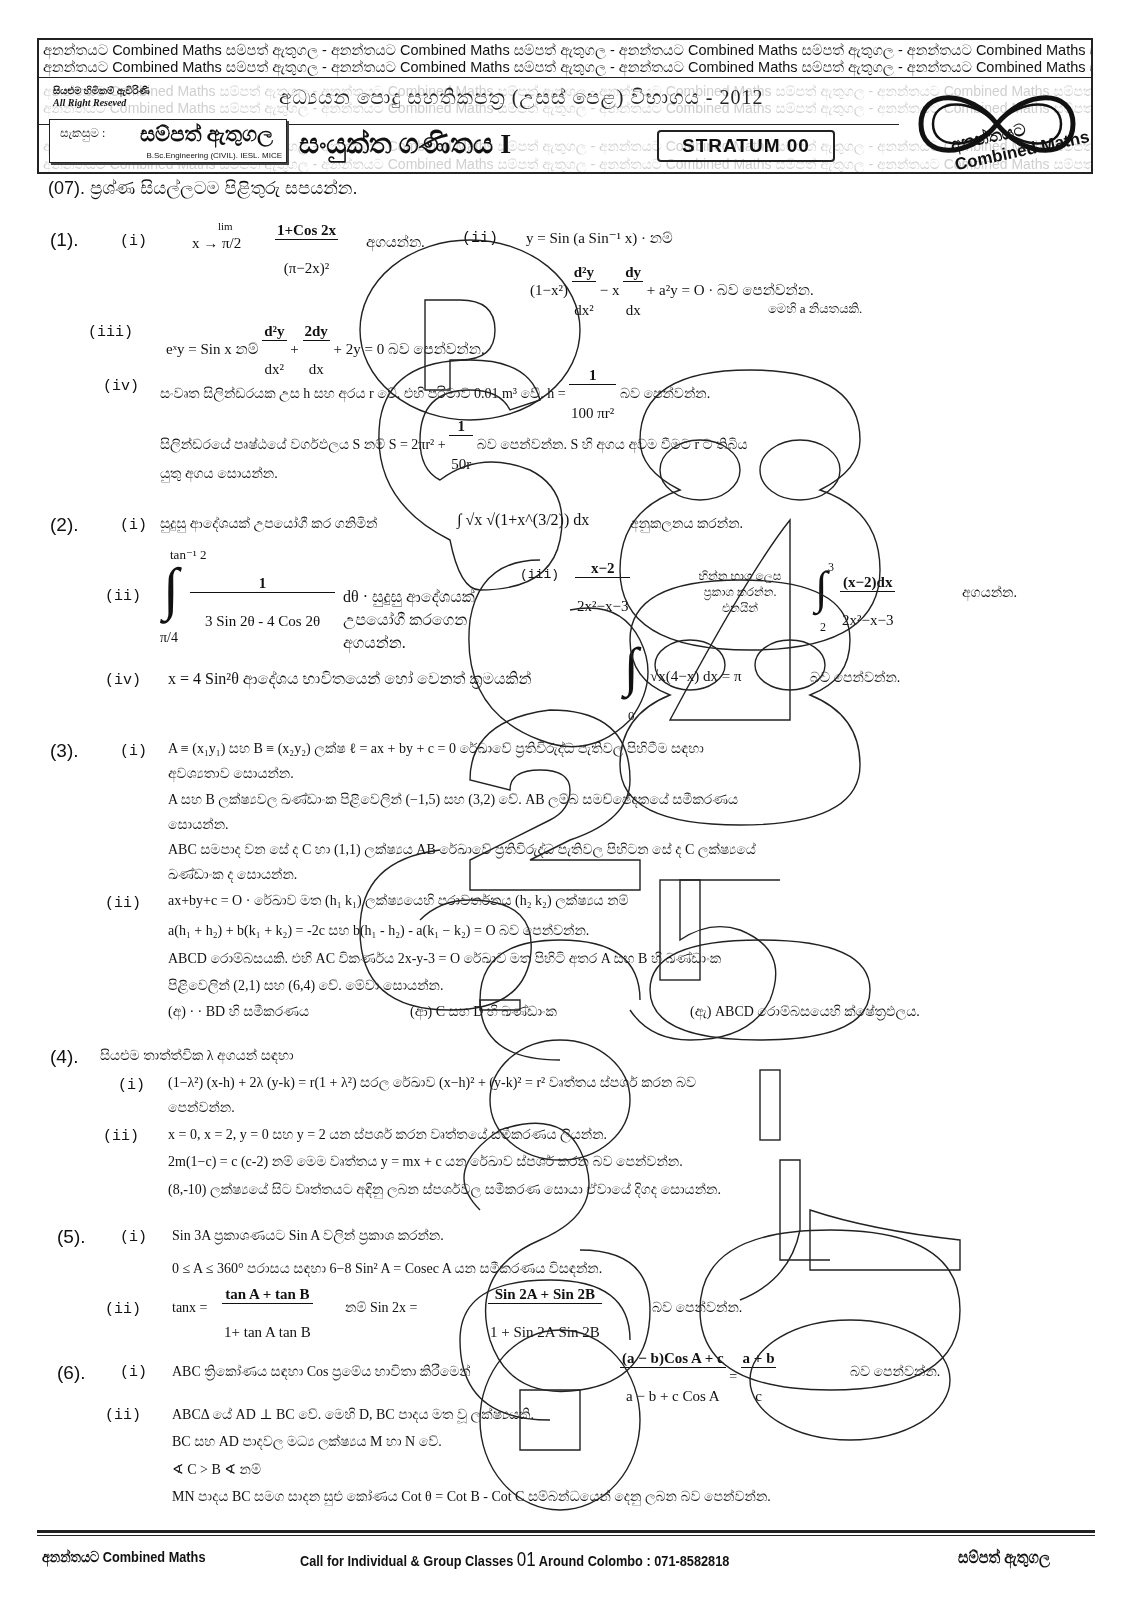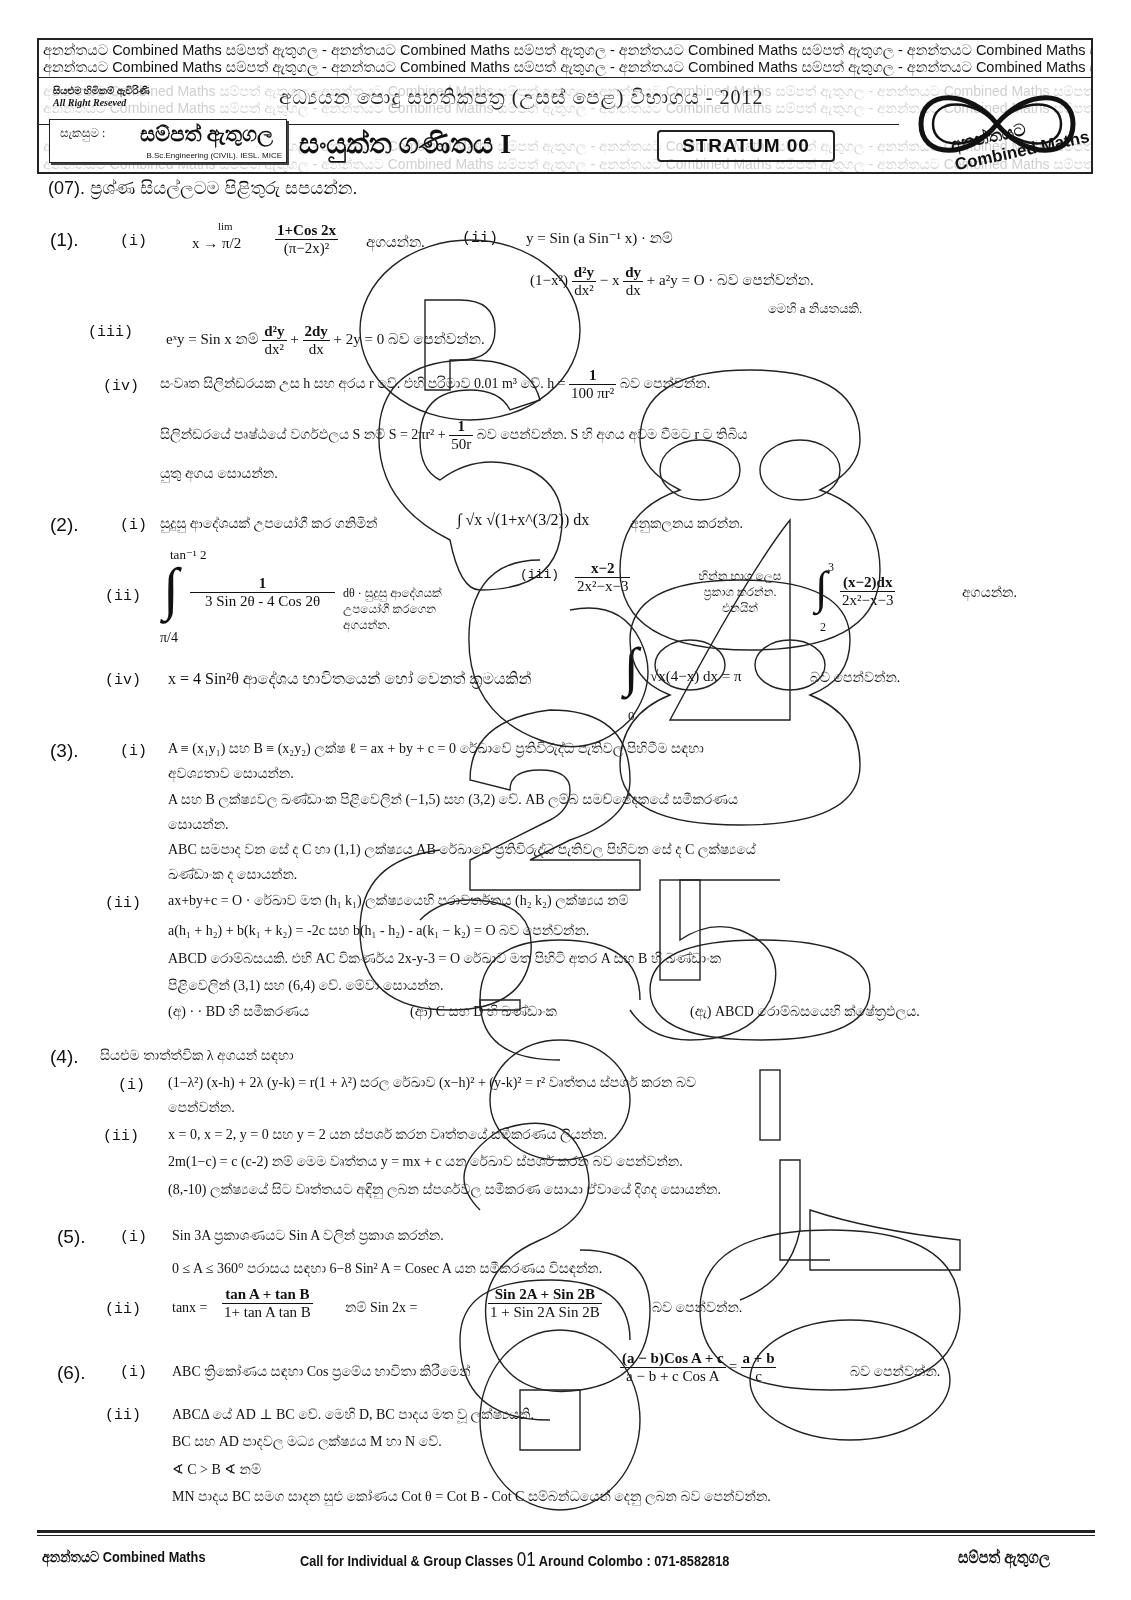--- a/index.html
+++ b/index.html
@@ -22,21 +22,21 @@
   .subject{position:absolute;left:260px;top:88px;font-size:28px;font-weight:bold;}
   .stratum{position:absolute;left:618px;top:90px;width:174px;height:28px;border:2px solid #222;border-radius:4px;font-family:"Liberation Sans","DejaVu Sans",sans-serif;font-weight:bold;font-size:19px;letter-spacing:1px;text-align:center;line-height:28px;}
   .logo{position:absolute;left:860px;top:44px;width:196px;height:92px;}
   .logo-text{position:absolute;left:910px;top:96px;font-family:"Liberation Sans","DejaVu Sans",sans-serif;font-weight:bold;font-size:17px;transform:rotate(-12deg);transform-origin:left top;}
   
   .t{position:absolute;white-space:nowrap;font-size:15px;}
   .qn{position:absolute;font-family:"Liberation Sans","DejaVu Sans",sans-serif;font-size:19px;}
   .pt{position:absolute;font-family:"Liberation Mono","DejaVu Sans Mono",monospace;font-size:15px;}
   .frac{display:inline-block;vertical-align:middle;text-align:center;font-size:15px;}
   .frac .num{display:block;border-bottom:1px solid #111;padding:0 2px;font-weight:bold;}
-  .frac .den{display:block;padding:0 2px;}
+  .frac .den{display:block;padding:0 2px;margin-top:20px;}
   .wm{position:absolute;left:0;top:0;pointer-events:none;}
   
   .frule1{position:absolute;left:37px;top:1530px;width:1058px;height:3px;background:#222;}
   .frule2{position:absolute;left:37px;top:1535px;width:1058px;height:1px;background:#222;}
   .foot{position:absolute;top:1548px;font-family:"Liberation Sans","DejaVu Sans",sans-serif;font-weight:bold;font-size:15px;white-space:nowrap;transform:scaleX(0.85);transform-origin:left top;}
   .foot .pg{font-weight:normal;font-size:20px;}
 </style>
 </head>
 <body>
 
@@ -115,21 +115,21 @@
 <div class="t" style="left:160px;top:516px;font-size:14px">සුදුසු ආදේශයක් උපයෝගී කර ගනිමින්</div>
 <div class="t" style="left:457px;top:511px;font-size:16px">∫ √x √(1+x^(3/2)) dx</div>
 <div class="t" style="left:630px;top:516px;font-size:14px">අනුකලනය කරන්න.</div>
 
 <div class="t" style="left:170px;top:547px;font-size:13px">tan⁻¹ 2</div>
 <div class="t" style="left:163px;top:560px;font-size:58px;line-height:58px">∫</div>
 <div class="pt" style="left:105px;top:588px">(ii)</div>
 <div class="t" style="left:190px;top:575px">
   <span class="frac" style="width:145px"><span class="num">1</span><span class="den">3 Sin 2θ - 4 Cos 2θ</span></span>
 </div>
-<div class="t" style="left:343px;top:585px;font-size:12px;white-space:normal;width:140px;line-height:16px">dθ · සුදුසු ආදේශයක් උපයෝගී කරගෙන අගයන්න.</div>
+<div class="t" style="left:343px;top:585px;font-size:16px;white-space:normal;width:140px;line-height:23px">dθ · සුදුසු ආදේශයක් උපයෝගී කරගෙන අගයන්න.</div>
 <div class="t" style="left:160px;top:630px;font-size:14px">π/4</div>
 
 <div class="pt" style="left:520px;top:567px;font-size:13px">(iii)</div>
 <div class="t" style="left:575px;top:560px">
   <span class="frac"><span class="num">x−2</span><span class="den">2x²−x−3</span></span>
 </div>
 <div class="t" style="left:685px;top:568px;font-size:12px;white-space:normal;width:110px;line-height:16px;text-align:center">භින්න භාග ලෙස ප්‍රකාශ කරන්න. එනයින්</div>
 <div class="t" style="left:828px;top:560px;font-size:12px">3</div>
 <div class="t" style="left:815px;top:565px;font-size:46px;line-height:46px">∫</div>
 <div class="t" style="left:820px;top:620px;font-size:12px">2</div>
@@ -150,21 +150,21 @@
 <div class="t" style="left:168px;top:741px;font-size:14px">A ≡ (x₁y₁) සහ B ≡ (x₂y₂) ලක්ෂ ℓ = ax + by + c = 0 රේඛාවේ ප්‍රතිවිරුද්ධ පැතිවල පිහිටීම සඳහා</div>
 <div class="t" style="left:168px;top:766px;font-size:14px">අවශ්‍යතාව සොයන්න.</div>
 <div class="t" style="left:168px;top:792px;font-size:14px">A සහ B ලක්ෂ්‍යවල ඛණ්ඩාංක පිළිවෙලින් (−1,5) සහ (3,2) වේ. AB ලම්බ සමච්ඡේදකයේ සමීකරණය</div>
 <div class="t" style="left:168px;top:817px;font-size:14px">සොයන්න.</div>
 <div class="t" style="left:168px;top:842px;font-size:14px">ABC සමපාද වන සේ ද C හා (1,1) ලක්ෂ්‍යය AB රේඛාවේ ප්‍රතිවිරුද්ධ පැතිවල පිහිටන සේ ද C ලක්ෂ්‍යයේ</div>
 <div class="t" style="left:168px;top:867px;font-size:14px">ඛණ්ඩාංක ද සොයන්න.</div>
 <div class="pt" style="left:105px;top:895px">(ii)</div>
 <div class="t" style="left:168px;top:893px;font-size:14px">ax+by+c = O · රේඛාව මත (h₁ k₁) ලක්ෂ්‍යයෙහි පරාවර්තනය (h₂ k₂) ලක්ෂ්‍යය නම්</div>
 <div class="t" style="left:168px;top:923px;font-size:14px">a(h₁ + h₂) + b(k₁ + k₂) = -2c සහ b(h₁ - h₂) - a(k₁ − k₂) = O බව පෙන්වන්න.</div>
 <div class="t" style="left:168px;top:951px;font-size:14px">ABCD රොම්බසයකි. එහි AC විකර්ණය 2x-y-3 = O රේඛාව මත පිහිටි අතර A සහ B හි ඛණ්ඩාංක</div>
-<div class="t" style="left:168px;top:978px;font-size:14px">පිළිවෙලින් (3,1) සහ (6,4) වේ. මේවා සොයන්න.</div>
+<div class="t" style="left:168px;top:978px;font-size:14px">පිළිවෙලින් (2,1) සහ (6,4) වේ. මේවා සොයන්න.</div>
 <div class="t" style="left:168px;top:1004px;font-size:14px">(අ) · · BD හි සමීකරණය</div>
 <div class="t" style="left:410px;top:1004px;font-size:14px">(ආ)   C සහ D හි ඛණ්ඩාංක</div>
 <div class="t" style="left:690px;top:1004px;font-size:14px">(ඇ)   ABCD රොම්බසයෙහි ක්ෂේත්‍රඵලය.</div>
 
 <div class="qn" style="left:50px;top:1046px">(4).</div>
 <div class="t" style="left:100px;top:1048px;font-size:14px">සියළුම තාත්ත්වික λ අගයන් සඳහා</div>
 <div class="pt" style="left:118px;top:1077px">(i)</div>
 <div class="t" style="left:168px;top:1075px;font-size:14px">(1−λ²) (x-h) + 2λ (y-k) = r(1 + λ²) සරල රේඛාව (x−h)² + (y-k)² = r² වෘත්තය ස්පර්ශ කරන බව</div>
 <div class="t" style="left:168px;top:1100px;font-size:14px">පෙන්වන්න.</div>
 <div class="pt" style="left:103px;top:1128px">(ii)</div>

